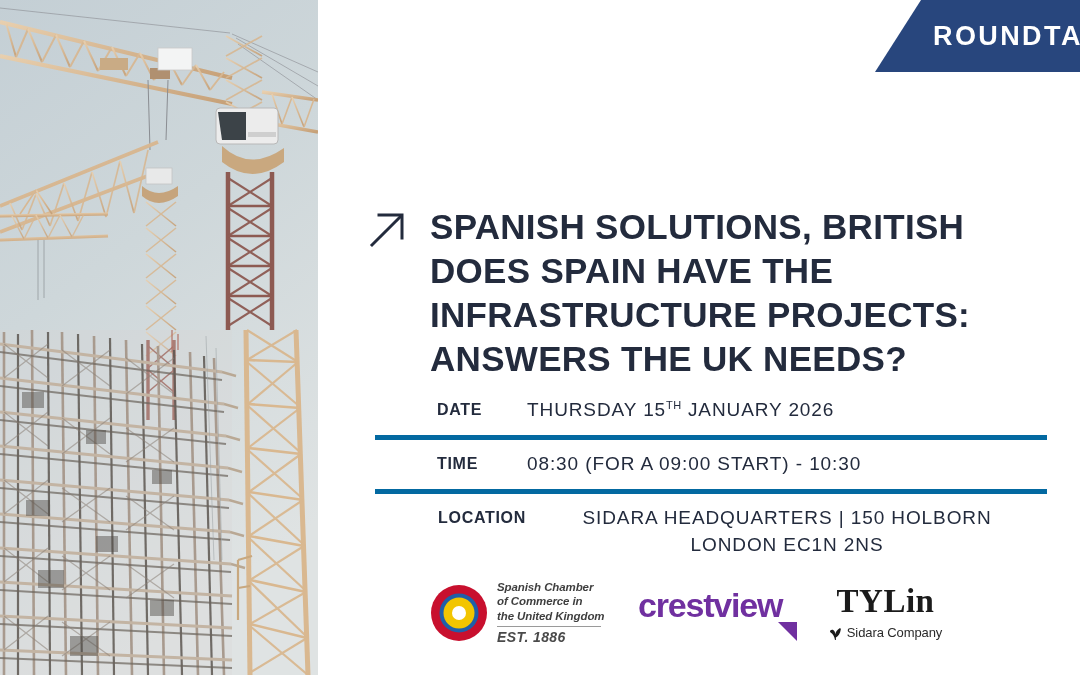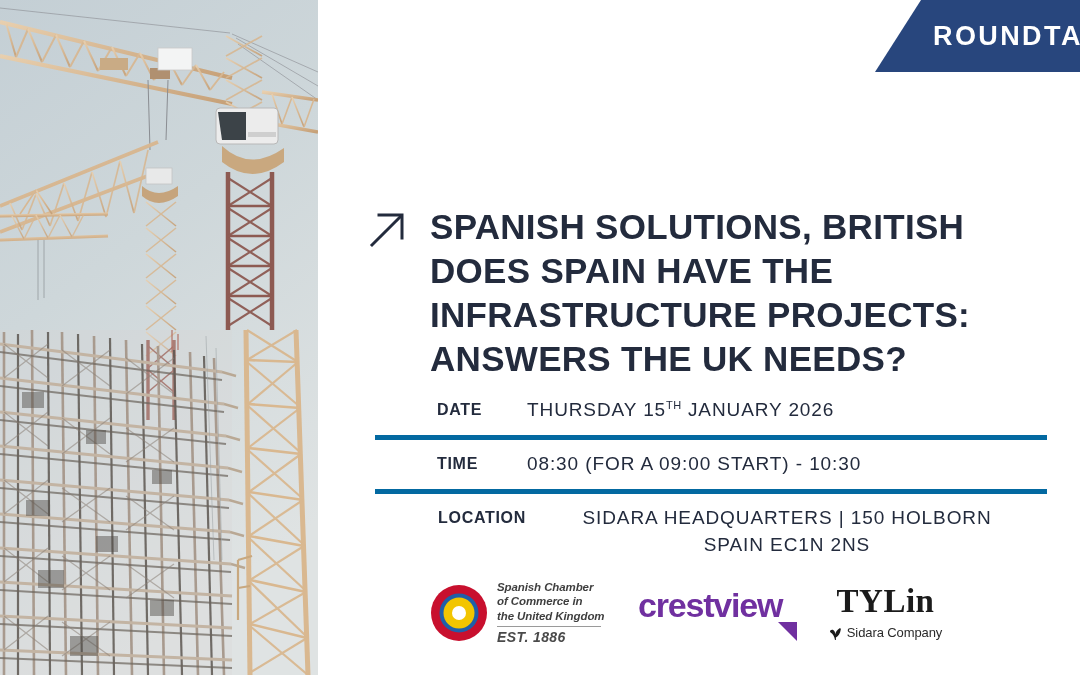--- a/index.html
+++ b/index.html
@@ -593,21 +593,21 @@
 
     <div class="det-row">
       <div class="det-label">TIME</div>
       <div class="det-value">08:30 (FOR A 09:00 START) - 10:30</div>
     </div>
 
     <div class="det-row last">
       <div class="det-label">LOCATION</div>
       <div class="det-value">
         <span class="vline">SIDARA HEADQUARTERS | 150 HOLBORN</span>
-        <span class="vline">SPAIN EC1N 2NS</span>
+        <span class="vline">LONDON EC1N 2NS</span>
       </div>
     </div>
 
   </div>
 
   <div class="logos">
 
     <div class="logo-scc">
       <span class="scc-rings">
         <svg viewBox="0 0 58 58" xmlns="http://www.w3.org/2000/svg" aria-hidden="true">

